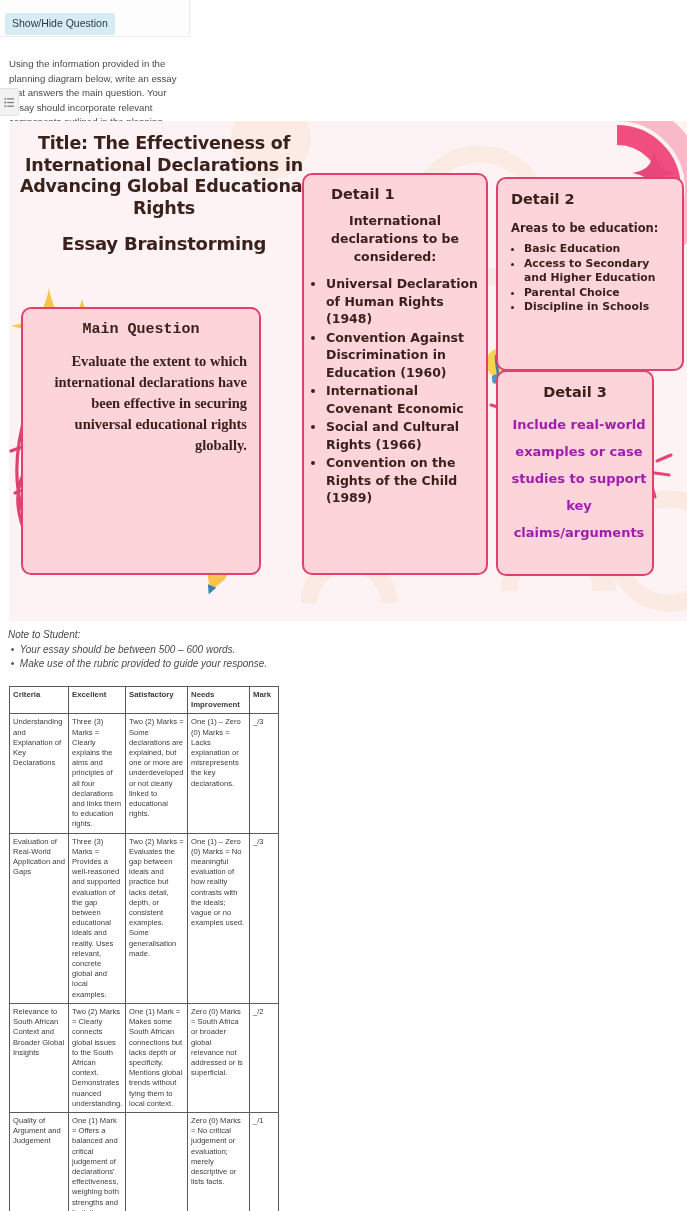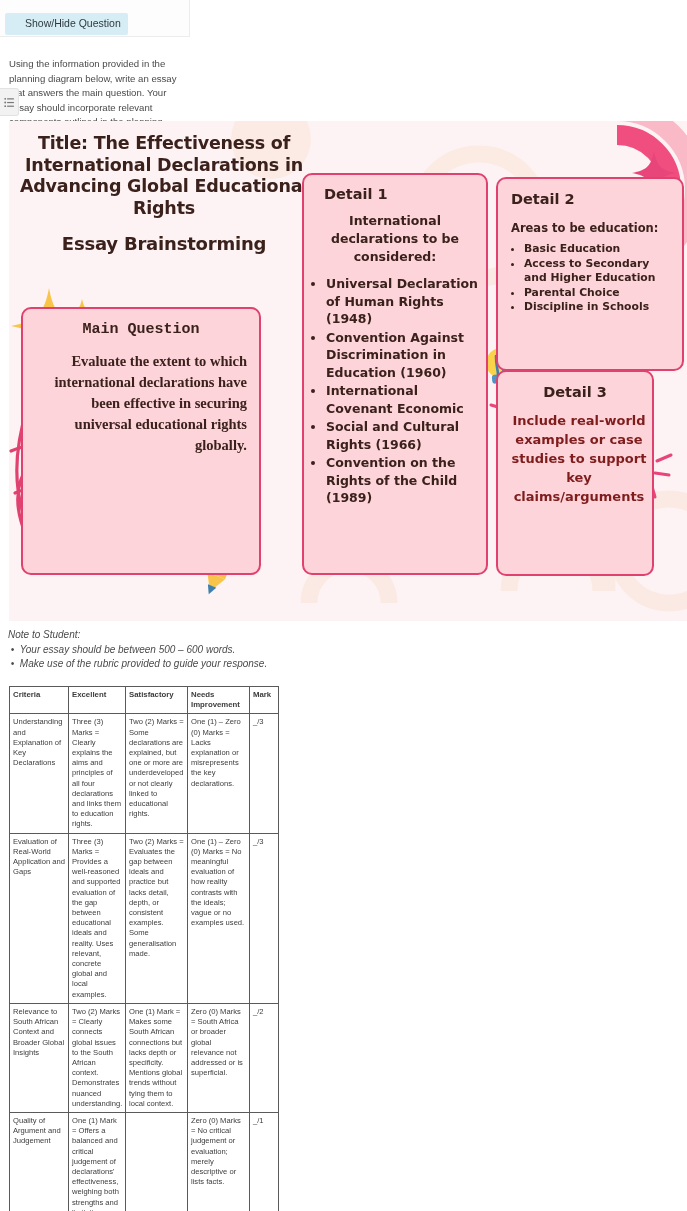--- a/index.html
+++ b/index.html
@@ -13,21 +13,21 @@
 
   
   .toolbar-card {
     position: absolute; left: 0; top: 0; width: 190px; height: 37px;
     background: #fdfdfd; border: 1px solid #ececec; border-top: none; border-left: none;
   }
   .showhide-btn {
     position: absolute; left: 5px; top: 13px;
     background: #d6edf5; color: #2e3a40;
     font-size: 10.5px; line-height: 13px;
-    padding: 4px 7px 5px 20px;
+    padding: 4px 7px 5px 7px;
     border: none; border-radius: 2px;
     font-family: "Liberation Sans", sans-serif;
     cursor: pointer; white-space: nowrap;
   }
 
   
   .instructions {
     position: absolute; left: 9px; top: 57px; width: 185px;
     font-size: 9.6px; line-height: 14.6px; color: #4a4a4a;
   }
@@ -82,21 +82,21 @@
     font-family: Liberation Serif, serif;
     font-weight: 700; font-size: 14.5px; line-height: 21px; color: #3b211c;
   }
 
   
   .card-d1 { left: 293px; top: 52px; width: 186px; height: 402px; }
   .d-heading {
     font-family: "DejaVu Sans", sans-serif; font-weight: 700;
     font-size: 14.5px; color: #3b211c;
   }
-  .d1-heading { margin: 11px 0 0 20px; }
+  .d1-heading { margin: 11px 0 0 27px; }
   .d1-sub {
     margin: 10px 10px 0 10px; text-align:center;
     font-family: "DejaVu Sans", sans-serif; font-weight: 700;
     font-size: 12.5px; line-height: 18px; color: #3b211c;
   }
   .d1-list {
     margin: 9px 8px 0 22px;
     font-family: "DejaVu Sans", sans-serif; font-weight: 700;
     font-size: 12.5px; line-height: 17.5px; color: #3b211c;
   }
@@ -119,21 +119,21 @@
   
   .card-d3 { left: 487px; top: 249px; width: 158px; height: 206px; }
   .d3-heading {
     margin: 12px 0 0 0; text-align: center;
     font-family: "DejaVu Sans", sans-serif; font-weight: 700;
     font-size: 14.5px; color: #3b211c;
   }
   .d3-body {
     margin: 11px 2px 0 10px; text-align: center;
     font-family: "DejaVu Sans", sans-serif; font-weight: 700;
-    font-size: 13px; line-height: 19px; color: #7f1d1d;
+    font-size: 13px; line-height: 27px; color: #a21caf;
   }
 
   
   .note {
     position: absolute; left: 8px; top: 628px; width: 260px;
     font-size: 10px; line-height: 14.5px; color: #4a4a4a;
     font-style: italic;
   }
   .note .note-head { font-style: italic; }
   .note .bullet-line { }

